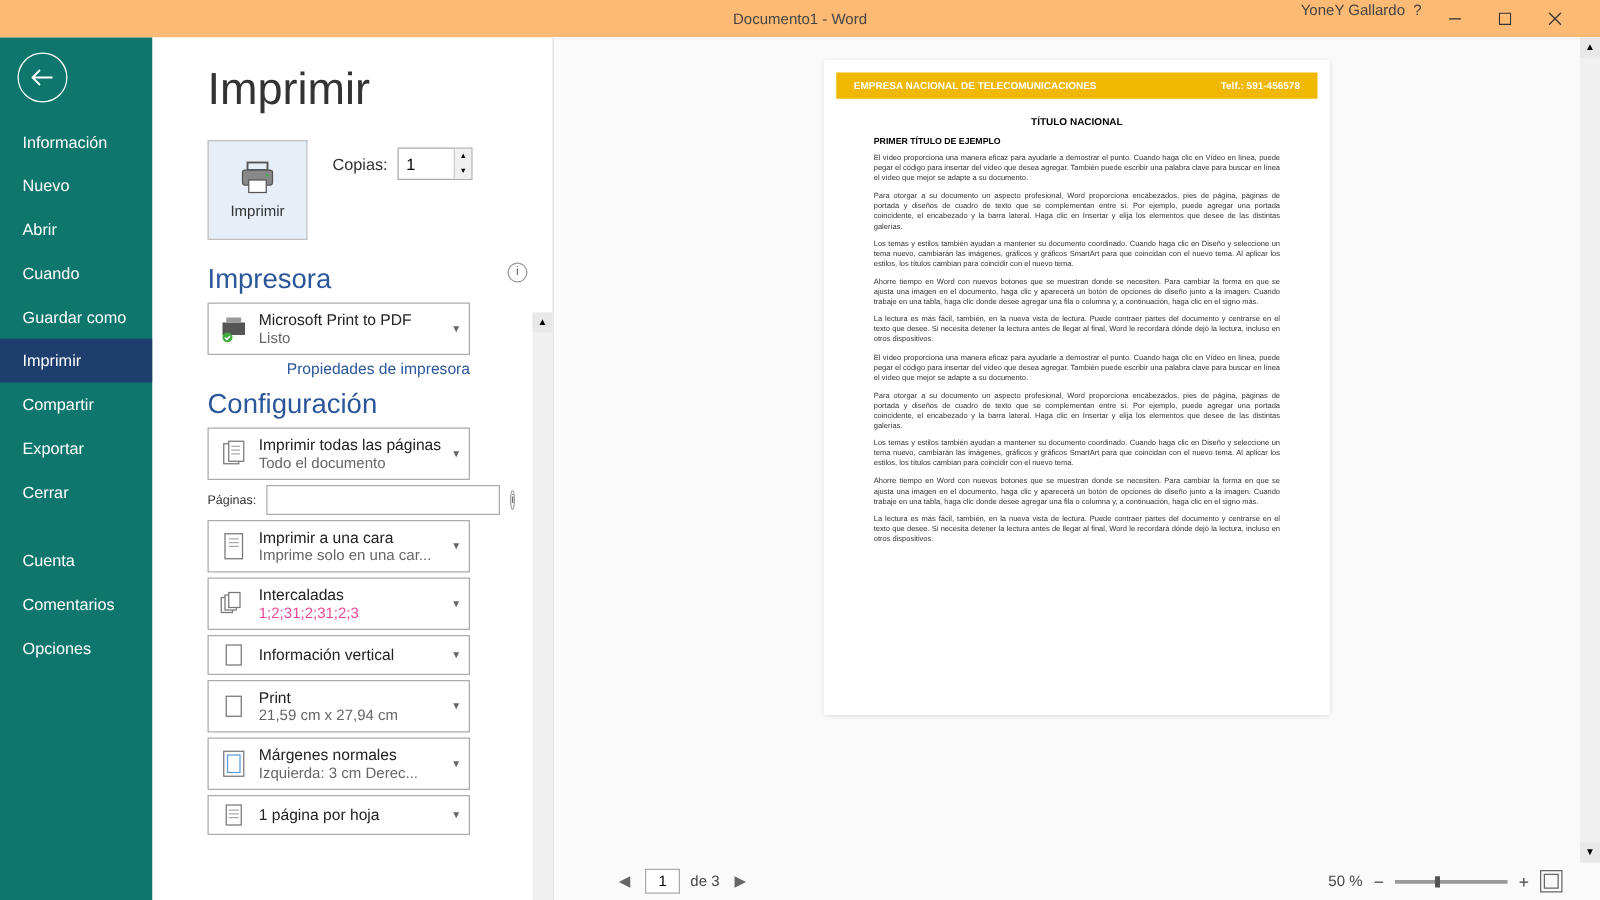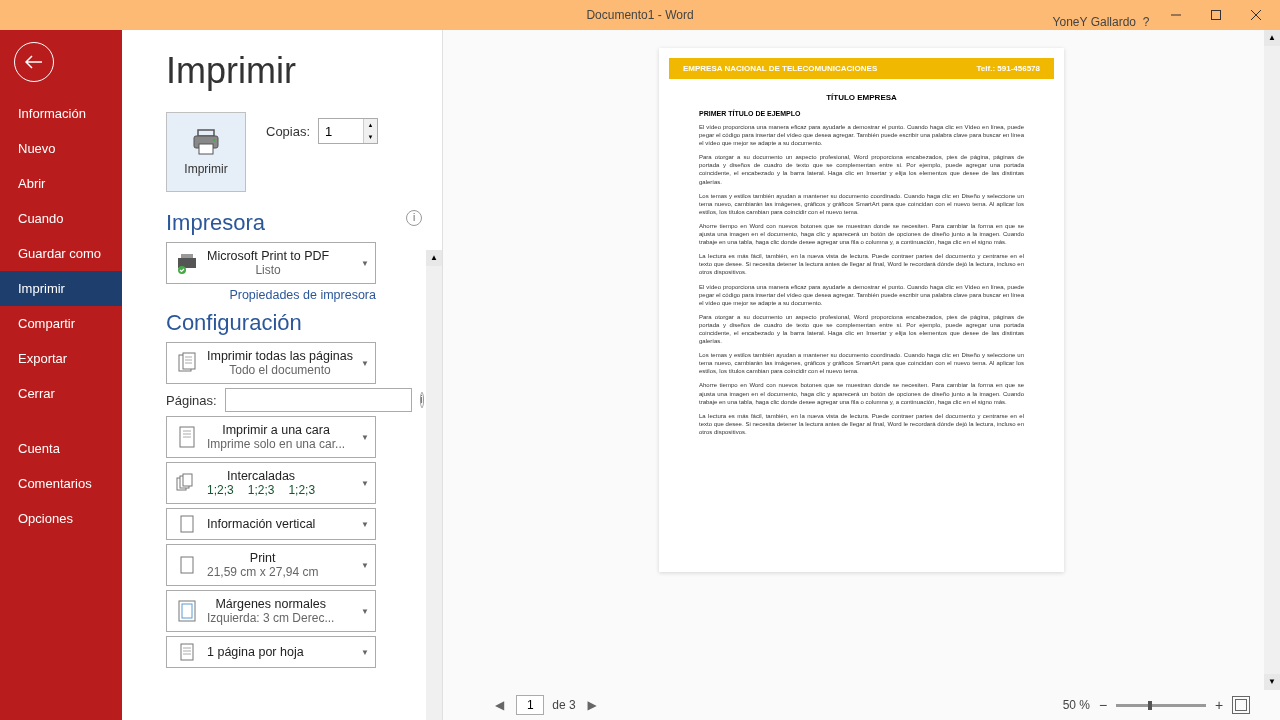--- a/index.html
+++ b/index.html
@@ -1,23 +1,23 @@
 <!DOCTYPE html>
 <html><head>
 <meta charset="utf-8">
 <style>
 * { box-sizing: border-box; margin: 0; padding: 0; font-family: 'Segoe UI', sans-serif; }
 body { width: 1280px; height: 720px; overflow: hidden; background: #fff; position: relative; }
 .titlebar { height: 30px; background: #fdba74; display: flex; align-items: center; font-size: 12px; color: #444; }
 .titlebar .title { position: absolute; left: 50%; transform: translateX(-50%); }
-.titlebar .right { margin-left: auto; display: flex; align-items: flex-end; gap: 0; padding-right: 4px; }
+.titlebar .right { margin-left: auto; display: flex; align-items: flex-start; gap: 0; padding-right: 16px; }
 .win-btn { width: 40px; height: 28px; display: flex; align-items: center; justify-content: center; cursor: pointer; }
 .help-icon { width: 20px; text-align: center; cursor: pointer; }
 .main { display: flex; height: 690px; }
-.sidebar { width: 122px; background: #b91c1c; color: #fff; padding-top: 8px; }
+.sidebar { width: 122px; background: #0f766e; color: #fff; padding-top: 8px; }
 .back-btn { width: 40px; height: 40px; border: 1.5px solid #fff; border-radius: 50%; margin: 4px 0 14px 14px; display: flex; align-items: center; justify-content: center; cursor: pointer; }
 .nav-item { padding: 10px 18px; font-size: 13px; cursor: pointer; }
 .nav-item.active { background: #1e3e6e; }
 .nav-spacer { height: 20px; }
 .content { flex: 1; display: flex; background: #fff; }
 .left-panel { width: 320px; padding: 20px 10px 0 44px; position: relative; }
 .page-heading { font-size: 36px; font-weight: 300; color: #333; margin-bottom: 20px; }
 .print-row { display: flex; align-items: flex-start; gap: 20px; margin-bottom: 18px; }
 .print-btn { width: 80px; height: 80px; border: 1px solid #c0c0c0; background: #e6eef8; display: flex; flex-direction: column; align-items: center; justify-content: center; gap: 6px; cursor: pointer; }
 .print-btn svg { width: 32px; height: 28px; }
@@ -26,29 +26,29 @@
 .copies-label { font-size: 13px; color: #333; }
 .copies-input { width: 60px; height: 26px; border: 1px solid #ababab; padding: 2px 18px 2px 6px; font-size: 13px; position: relative; }
 .spin-wrap { position: relative; }
 .spin-btns { position: absolute; right: 1px; top: 1px; width: 14px; height: 24px; display: flex; flex-direction: column; }
 .spin-btn { flex: 1; background: #f0f0f0; border-left: 1px solid #ccc; display: flex; align-items: center; justify-content: center; font-size: 6px; cursor: pointer; }
 .section-title { font-size: 22px; font-weight: 300; color: #2b579a; margin: 8px 0 6px; }
 .info-icon { float: right; width: 16px; height: 16px; border: 1px solid #999; border-radius: 50%; font-size: 10px; text-align: center; line-height: 14px; color: #666; margin-right: 10px; }
 .dropdown { width: 210px; height: 42px; border: 1px solid #ababab; background: #fff; display: flex; align-items: center; padding: 0 20px 0 6px; position: relative; margin-bottom: 4px; cursor: pointer; }
 .dropdown.single { height: 32px; }
 .dd-icon { width: 28px; height: 28px; margin-right: 6px; flex-shrink: 0; display: flex; align-items: center; justify-content: center; }
-.dd-text { display: flex; flex-direction: column; overflow: hidden; align-items: center; }
+.dd-text { display: flex; flex-direction: column; overflow: hidden; }
 .dd-main { font-size: 12.5px; color: #222; white-space: nowrap; overflow: hidden; text-overflow: ellipsis; }
 .dd-sub { font-size: 12px; color: #666; white-space: nowrap; overflow: hidden; text-overflow: ellipsis; }
 .dd-arrow { position: absolute; right: 6px; top: 50%; transform: translateY(-50%); font-size: 8px; color: #666; }
 .link { color: #2b579a; font-size: 12.5px; text-align: right; display: block; width: 210px; margin-bottom: 8px; cursor: pointer; }
 .pages-row { display: flex; align-items: center; gap: 8px; width: 210px; margin-bottom: 4px; }
-.pages-label { font-size: 13px; color: #333; }
+.pages-label { font-size: 10px; color: #333; }
 .pages-input { flex: 1; height: 24px; border: 1px solid #ababab; padding: 2px 4px; }
-.collate-sub { display: flex; gap: 14px; font-size: 12px; color: #14532d; }
+.collate-sub { display: flex; gap: 0; font-size: 12px; color: #ec4899; }
 .scroll-track { position: absolute; right: 0; top: 220px; bottom: 0; width: 16px; background: #f0f0f0; }
 .scroll-arrow { height: 16px; background: #e8e8e8; text-align: center; font-size: 8px; line-height: 16px; cursor: pointer; }
 .preview-panel { flex: 1; background: #fafafa; position: relative; border-left: 1px solid #e0e0e0; }
 .preview-scroll { position: absolute; right: 0; top: 0; bottom: 30px; width: 16px; background: #f0f0f0; }
 .page-preview { width: 405px; height: 524px; background: #fff; box-shadow: 0 1px 4px rgba(0,0,0,0.15); margin: 18px auto 0; position: relative; overflow: hidden; }
 .pv-header { background: #f0b800; color: #fff; padding: 6px 14px; display: flex; justify-content: space-between; font-size: 8px; font-weight: bold; margin: 10px 10px 0; text-align: center; }
 .pv-title { text-align: center; font-size: 8px; font-weight: bold; margin: 14px 0 8px; }
 .pv-sub { font-size: 7px; font-weight: bold; margin: 0 40px 6px; }
 .pv-para { font-size: 6px; color: #333; margin: 0 40px 6px; line-height: 1.35; text-align: justify; }
 .preview-footer { position: absolute; bottom: 0; left: 0; right: 0; height: 30px; display: flex; align-items: center; padding: 0 30px; font-size: 12px; color: #444; }
@@ -274,21 +274,21 @@
         <div class="scroll-arrow">▲</div>
       </div>
     </div>
 
     <div class="preview-panel">
       <div class="page-preview">
         <div class="pv-header">
           <span>EMPRESA NACIONAL DE TELECOMUNICACIONES</span>
           <span>Telf.: 591-456578</span>
         </div>
-        <div class="pv-title">TÍTULO EMPRESA</div>
+        <div class="pv-title">TÍTULO NACIONAL</div>
         <div class="pv-sub">PRIMER TÍTULO DE EJEMPLO</div>
         <div class="pv-para">El vídeo proporciona una manera eficaz para ayudarle a demostrar el punto. Cuando haga clic en Vídeo en línea, puede pegar el código para insertar del vídeo que desea agregar. También puede escribir una palabra clave para buscar en línea el vídeo que mejor se adapte a su documento.</div>
         <div class="pv-para">Para otorgar a su documento un aspecto profesional, Word proporciona encabezados, pies de página, páginas de portada y diseños de cuadro de texto que se complementan entre sí. Por ejemplo, puede agregar una portada coincidente, el encabezado y la barra lateral. Haga clic en Insertar y elija los elementos que desee de las distintas galerías.</div>
         <div class="pv-para">Los temas y estilos también ayudan a mantener su documento coordinado. Cuando haga clic en Diseño y seleccione un tema nuevo, cambiarán las imágenes, gráficos y gráficos SmartArt para que coincidan con el nuevo tema. Al aplicar los estilos, los títulos cambian para coincidir con el nuevo tema.</div>
         <div class="pv-para">Ahorre tiempo en Word con nuevos botones que se muestran donde se necesiten. Para cambiar la forma en que se ajusta una imagen en el documento, haga clic y aparecerá un botón de opciones de diseño junto a la imagen. Cuando trabaje en una tabla, haga clic donde desee agregar una fila o columna y, a continuación, haga clic en el signo más.</div>
         <div class="pv-para">La lectura es más fácil, también, en la nueva vista de lectura. Puede contraer partes del documento y centrarse en el texto que desee. Si necesita detener la lectura antes de llegar al final, Word le recordará dónde dejó la lectura, incluso en otros dispositivos.</div>
         <div class="pv-para">El vídeo proporciona una manera eficaz para ayudarle a demostrar el punto. Cuando haga clic en Vídeo en línea, puede pegar el código para insertar del vídeo que desea agregar. También puede escribir una palabra clave para buscar en línea el vídeo que mejor se adapte a su documento.</div>
         <div class="pv-para">Para otorgar a su documento un aspecto profesional, Word proporciona encabezados, pies de página, páginas de portada y diseños de cuadro de texto que se complementan entre sí. Por ejemplo, puede agregar una portada coincidente, el encabezado y la barra lateral. Haga clic en Insertar y elija los elementos que desee de las distintas galerías.</div>
         <div class="pv-para">Los temas y estilos también ayudan a mantener su documento coordinado. Cuando haga clic en Diseño y seleccione un tema nuevo, cambiarán las imágenes, gráficos y gráficos SmartArt para que coincidan con el nuevo tema. Al aplicar los estilos, los títulos cambian para coincidir con el nuevo tema.</div>
         <div class="pv-para">Ahorre tiempo en Word con nuevos botones que se muestran donde se necesiten. Para cambiar la forma en que se ajusta una imagen en el documento, haga clic y aparecerá un botón de opciones de diseño junto a la imagen. Cuando trabaje en una tabla, haga clic donde desee agregar una fila o columna y, a continuación, haga clic en el signo más.</div>

